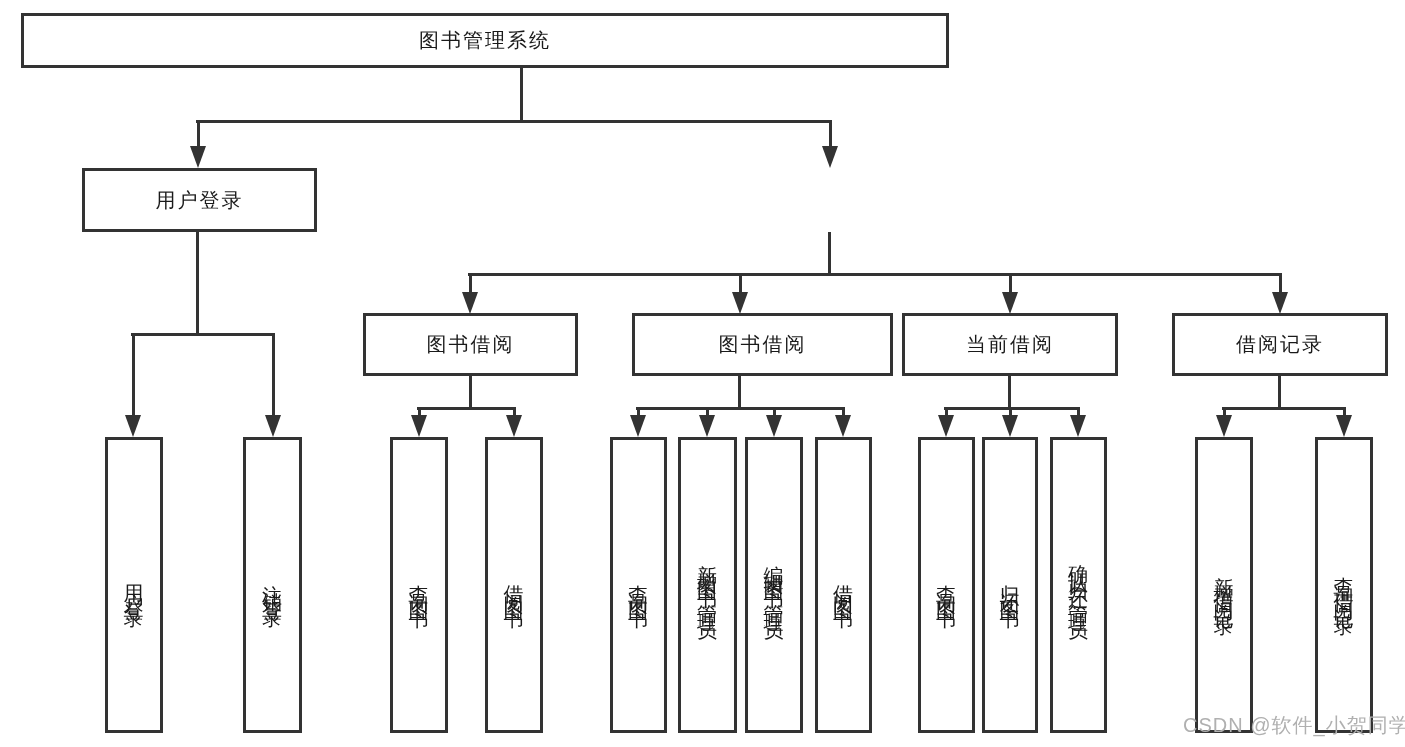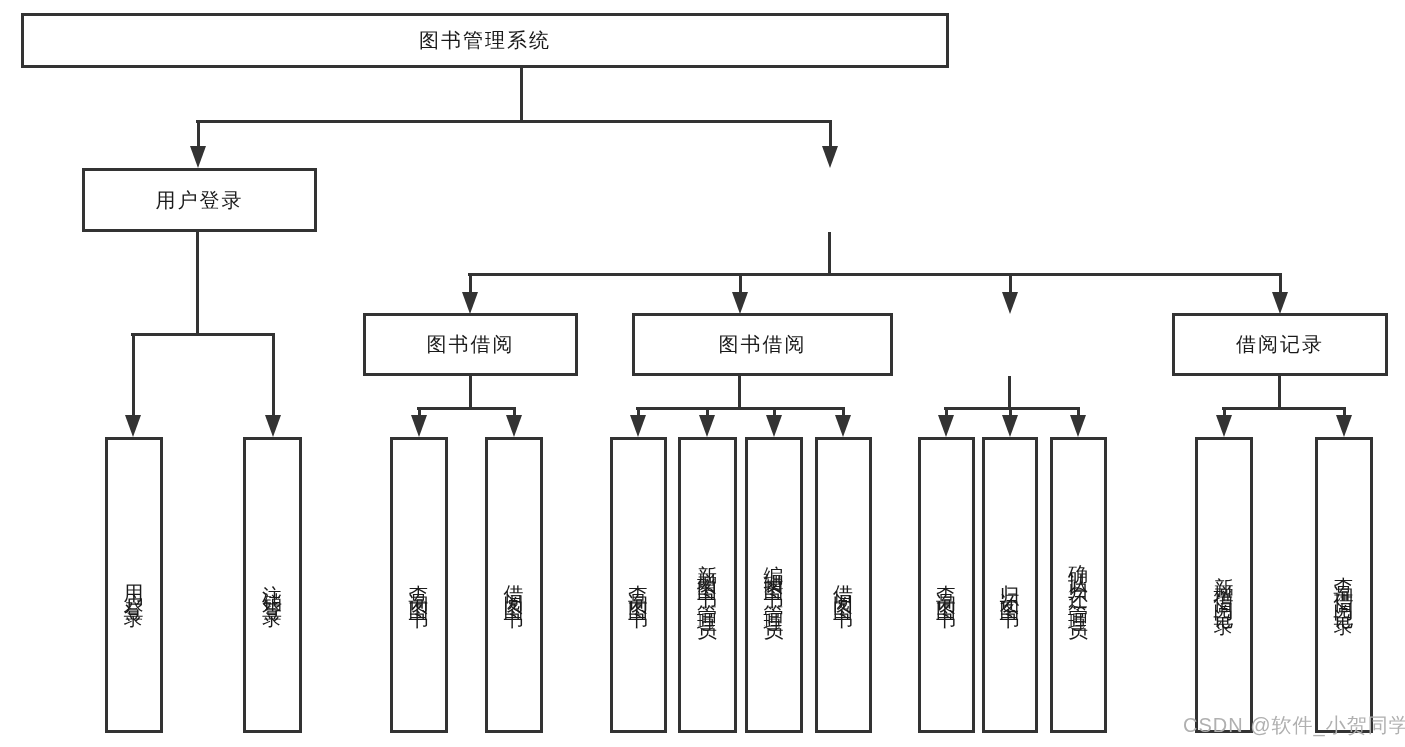--- a/index.html
+++ b/index.html
@@ -95,20 +95,23 @@
     <div class="vl" style="left:1279px; top:273px; height:22px;"></div>
     <div class="ar" style="left:1272px; top:292px;"></div>
   </div>
 
   <div class="box h" style="left:363px; top:313px; width:215px; height:63px;">
     <span>图书借阅</span>
   </div>
   <div class="box h" style="left:632px; top:313px; width:261px; height:63px;">
     <span>图书借阅</span>
   </div>
+  <div class="box h" style="left:902px; top:313px; width:216px; height:63px;">
+    <span>当前借阅</span>
+  </div>
   <div class="box h" style="left:1172px; top:313px; width:216px; height:63px;">
     <span>借阅记录</span>
   </div>
 
   <div>
     <div class="vl" style="left:469px; top:376px; height:33px;"></div>
     <div class="hl" style="left:417px; top:407px; width:99px;"></div>
     <div class="vl" style="left:418px; top:407px; height:10px;"></div>
     <div class="ar" style="left:411px; top:415px;"></div>
     <div class="vl" style="left:513px; top:407px; height:10px;"></div>

